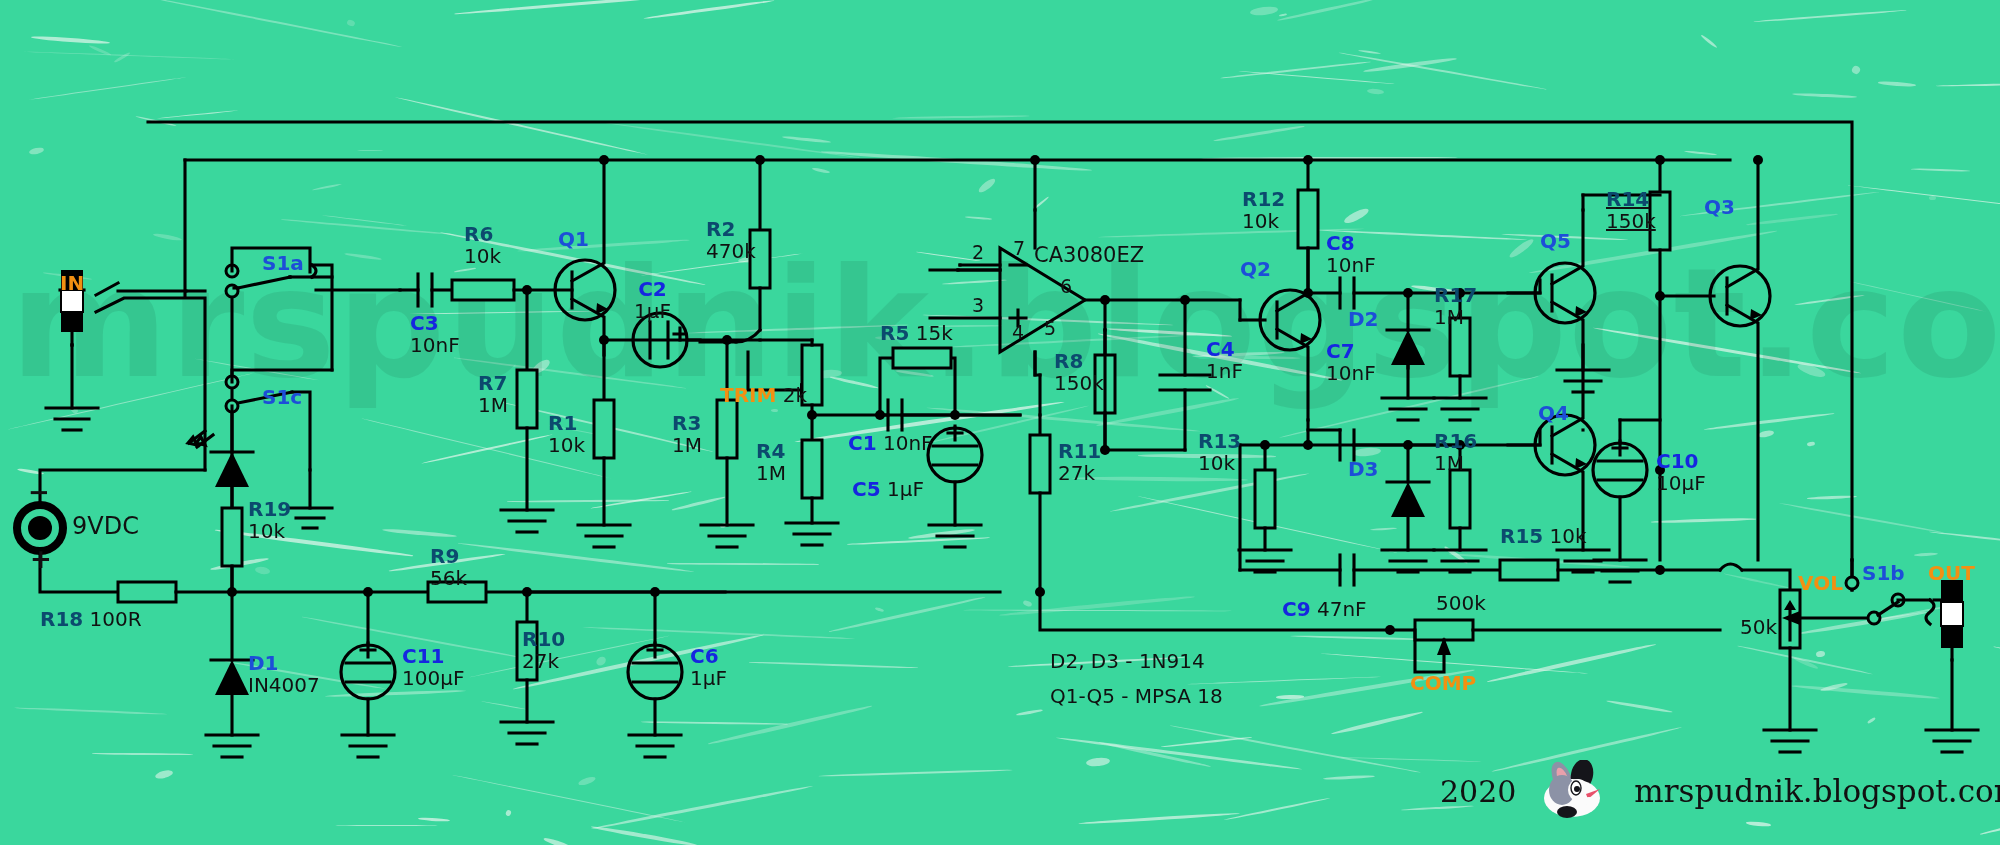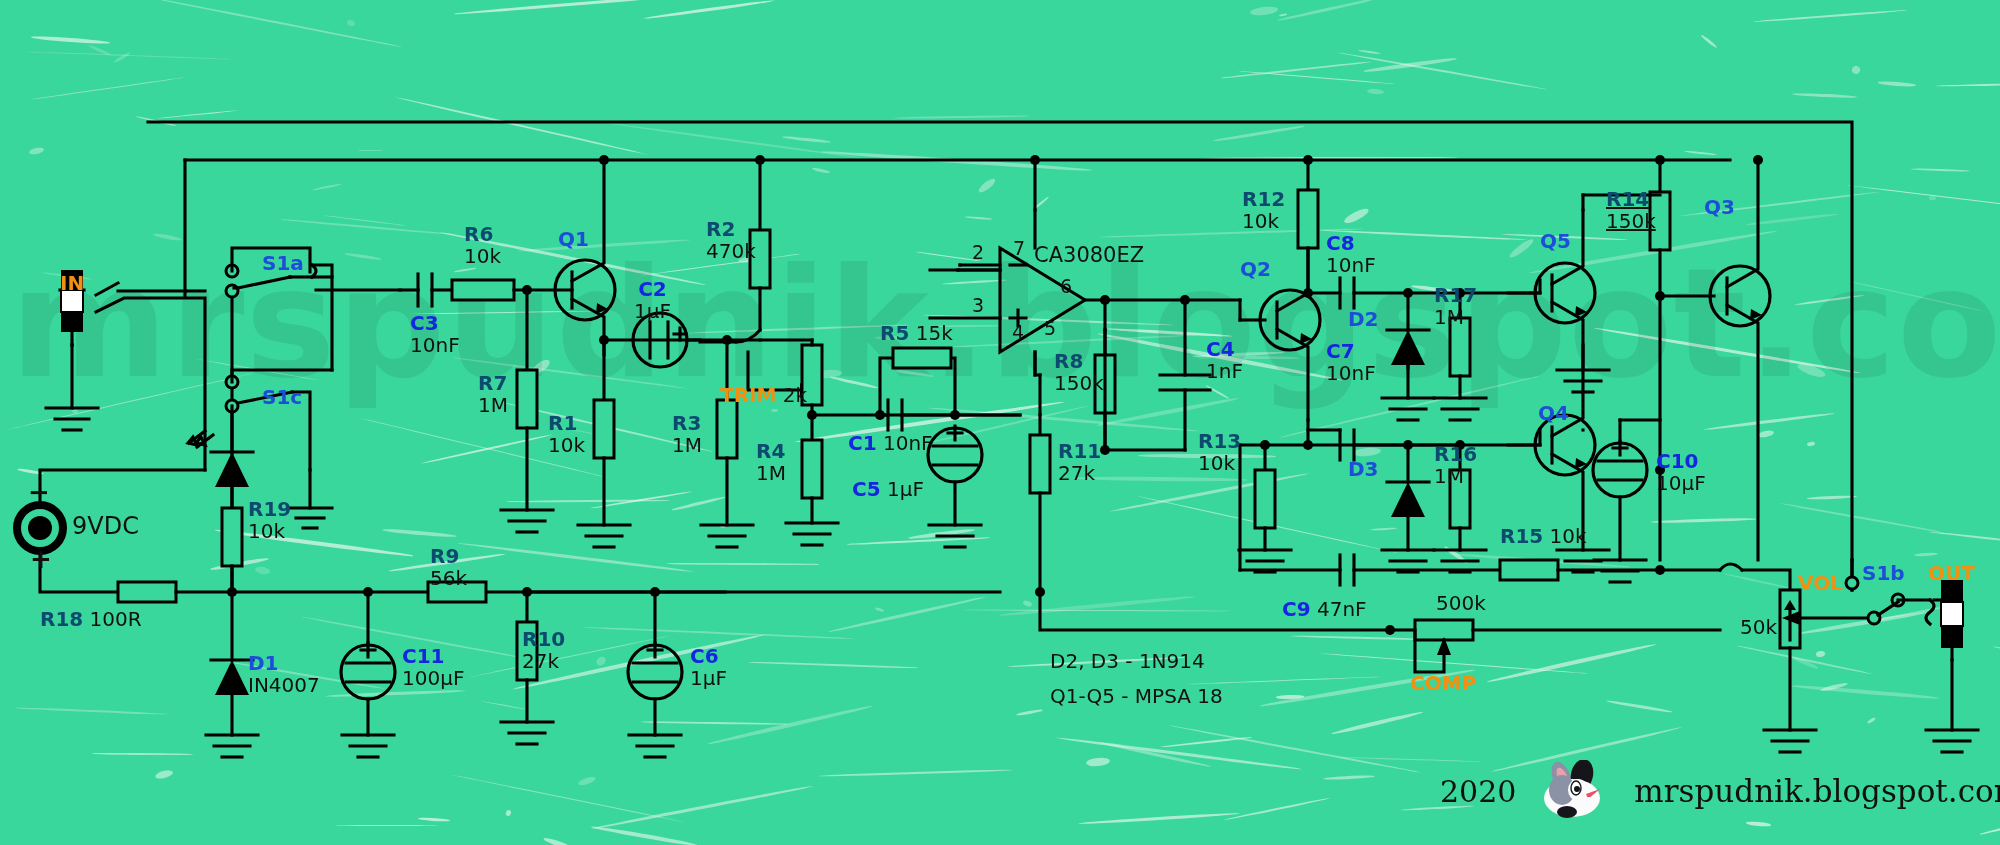--- a/index.html
+++ b/index.html
@@ -789,21 +789,21 @@
     <span class="stk ref">R17</span>
     <span class="stk val">1M</span>
   </div>
   <div class="lb dev" style="left:1540px;top:230px;">Q5</div>
 
   <div class="lb" style="left:1198px;top:430px;">
     <span class="stk ref">R13</span>
     <span class="stk val">10k</span>
   </div>
   <div class="lb dev" style="left:1348px;top:458px;">D3</div>
-  <div class="lb" style="left:1434px;top:443px;">
+  <div class="lb" style="left:1434px;top:430px;">
     <span class="stk ref">R16</span>
     <span class="stk val">1M</span>
   </div>
   <div class="lb dev" style="left:1538px;top:402px;">Q4</div>
 
   <div class="lb" style="left:1606px;top:188px;text-decoration:underline;">
     <span class="stk ref">R14</span>
     <span class="stk val">150k</span>
   </div>
   <div class="lb dev" style="left:1704px;top:196px;">Q3</div>

